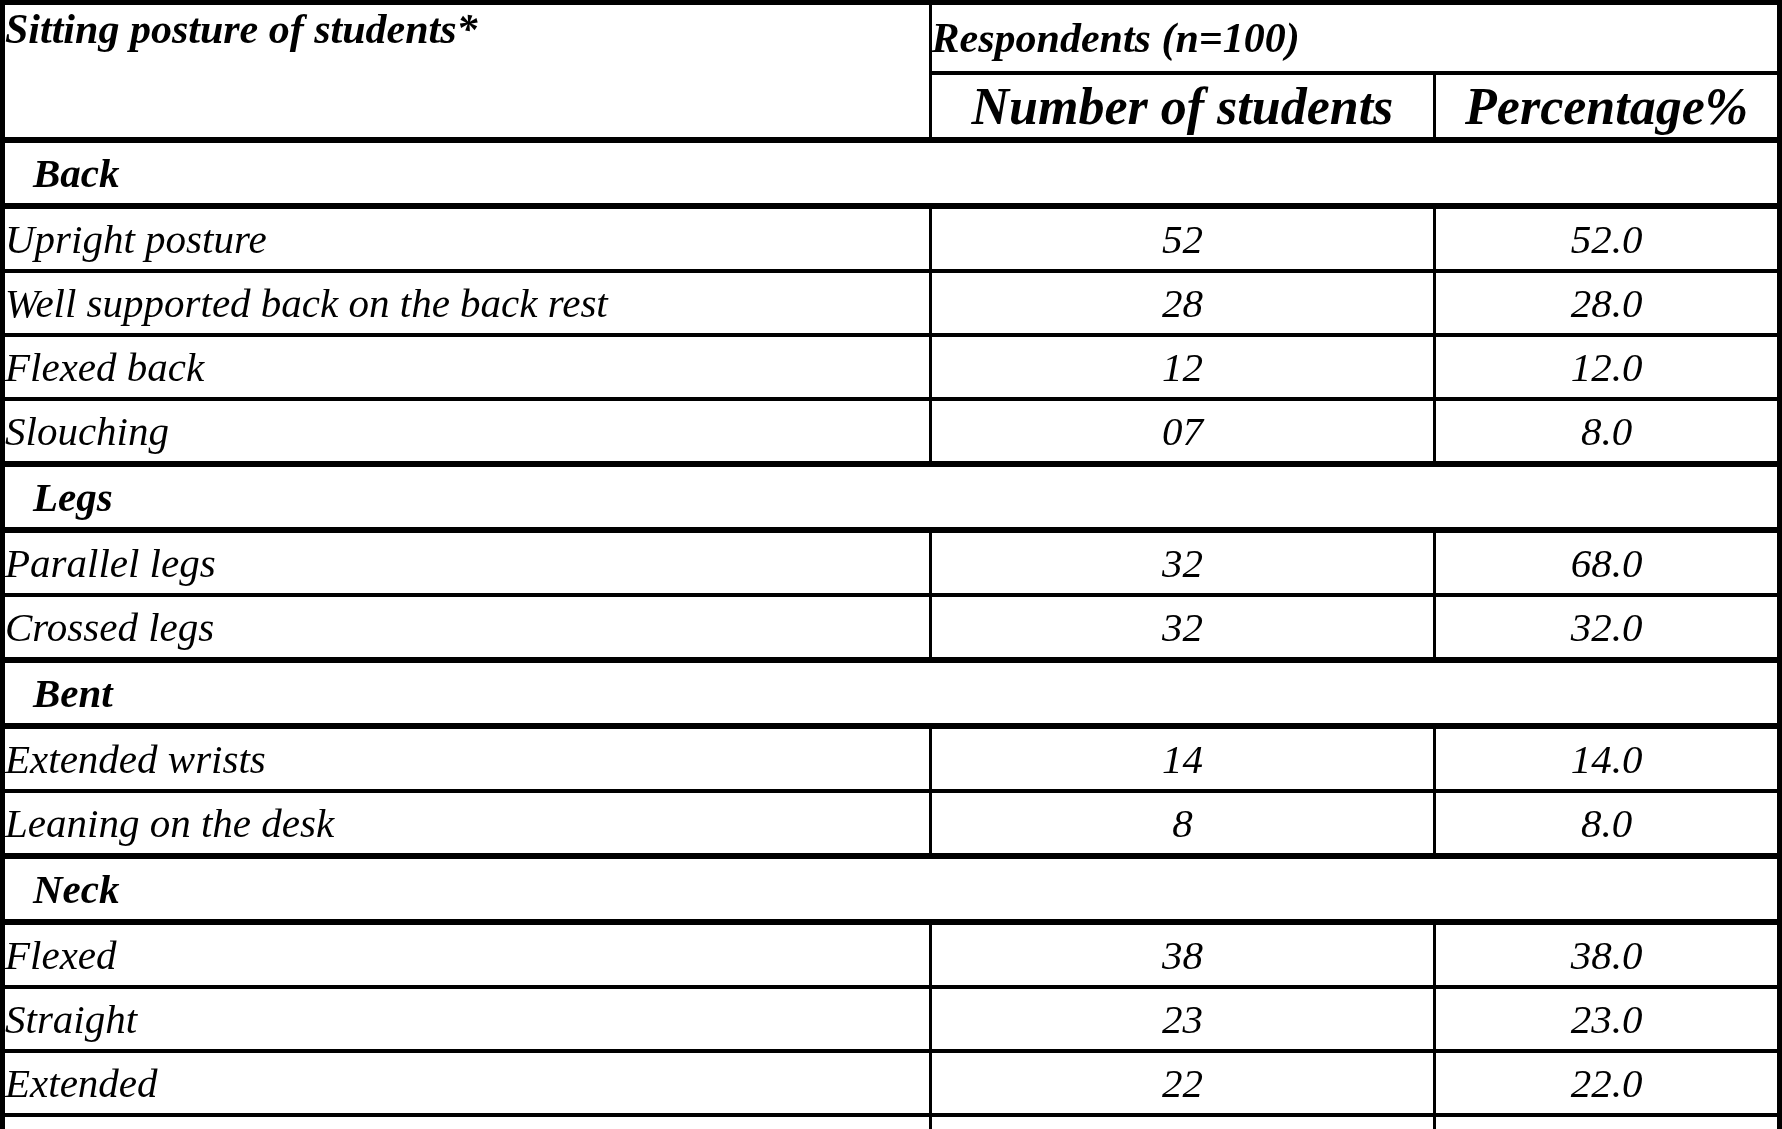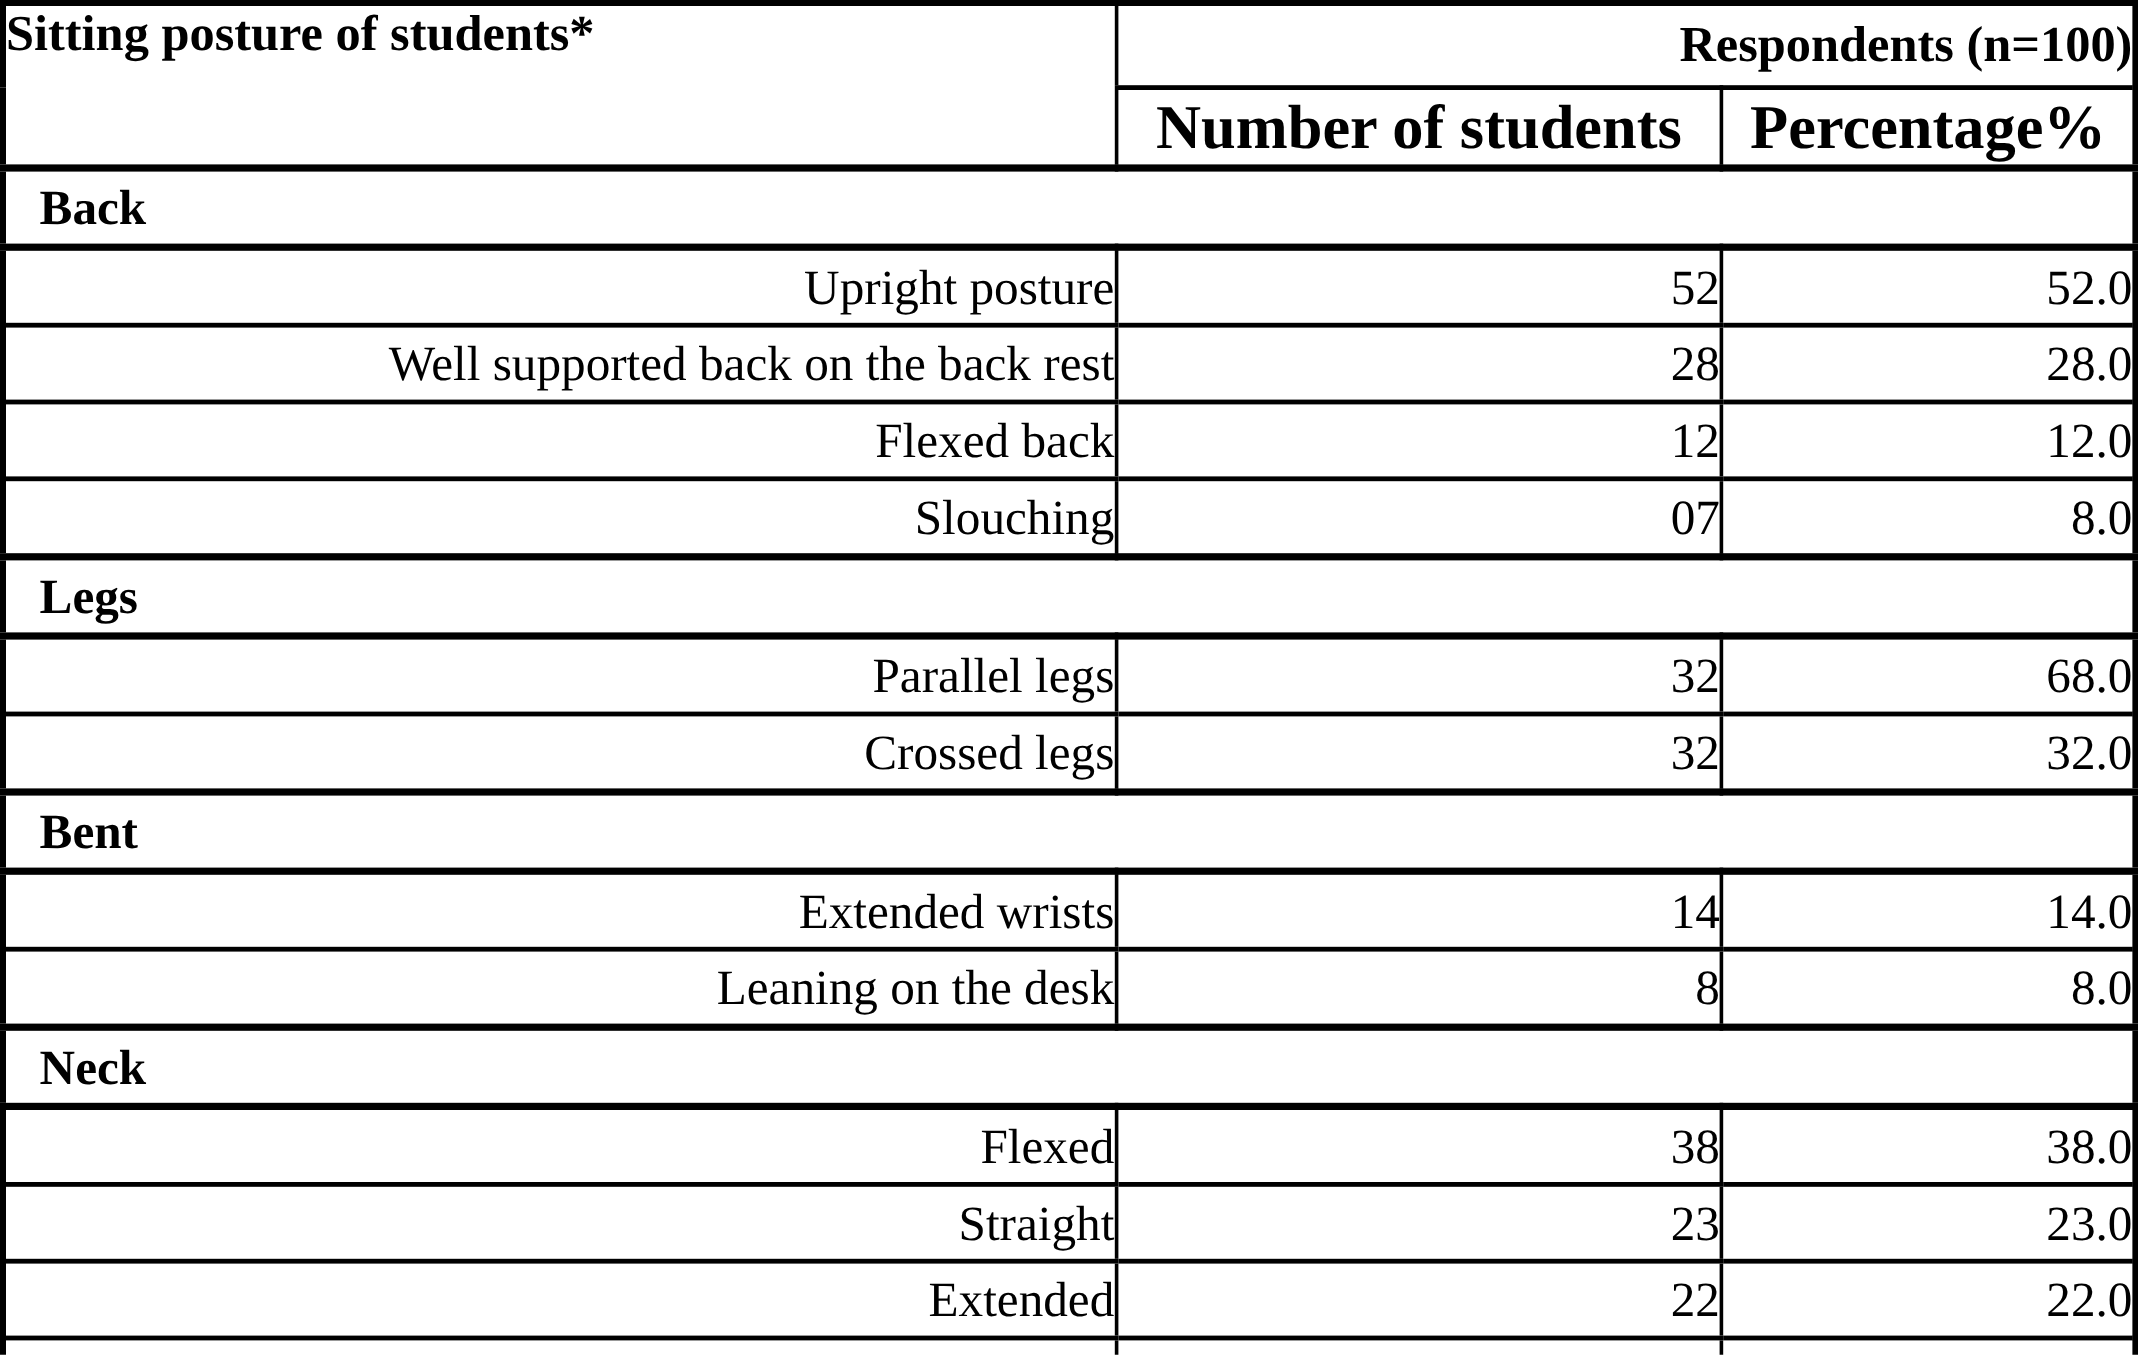--- a/index.html
+++ b/index.html
@@ -23,31 +23,32 @@
     font-size: 41px;
     border: 5px solid #000000;
   }
   table.posture td, table.posture th {
     border: 3px solid #000000;
     border-top-width: 4px;
     border-bottom-width: 4px;
     padding: 0;
     overflow: hidden;
     white-space: nowrap;
+    font-style: italic;
   }
   
   th.col1-header {
     vertical-align: top;
     text-align: left;
     padding: 12px 0 0 72px;
     font-weight: bold;
     font-size: 42px;
   }
   th.group-header {
-    text-align: right;
+    text-align: left;
     font-weight: bold;
     font-size: 42px;
     height: 66px;
   }
   th.sub-header {
     text-align: center;
     font-weight: bold;
     font-size: 52px;
     height: 62px;
     border-bottom-width: 7px;
@@ -57,21 +58,20 @@
     font-weight: bold;
     text-align: left;
     padding-left: 28px;
     border-top-width: 6px;
     border-bottom-width: 6px;
     height: 60px;
   }
   
   tr.data-row td {
     height: 60px;
-    text-align: right;
   }
   td.label-cell {
     text-align: left;
     padding-left: 28px;
   }
   td.num-cell {
     text-align: center;
   }
 </style>
 </head>

